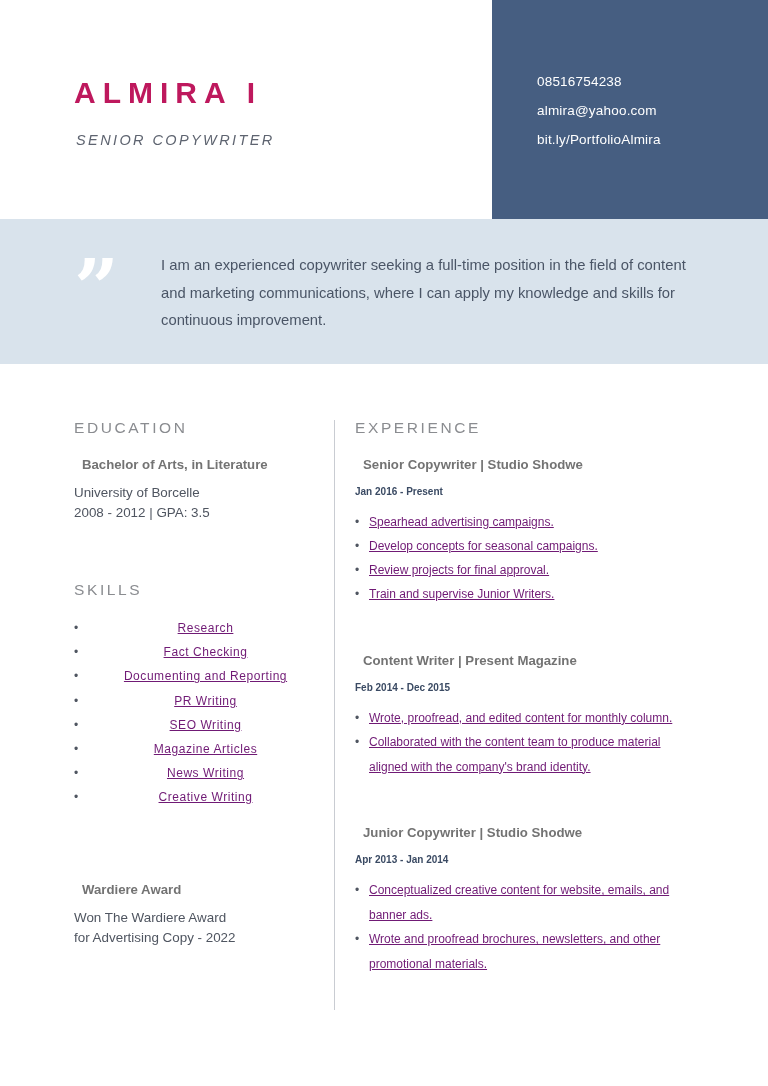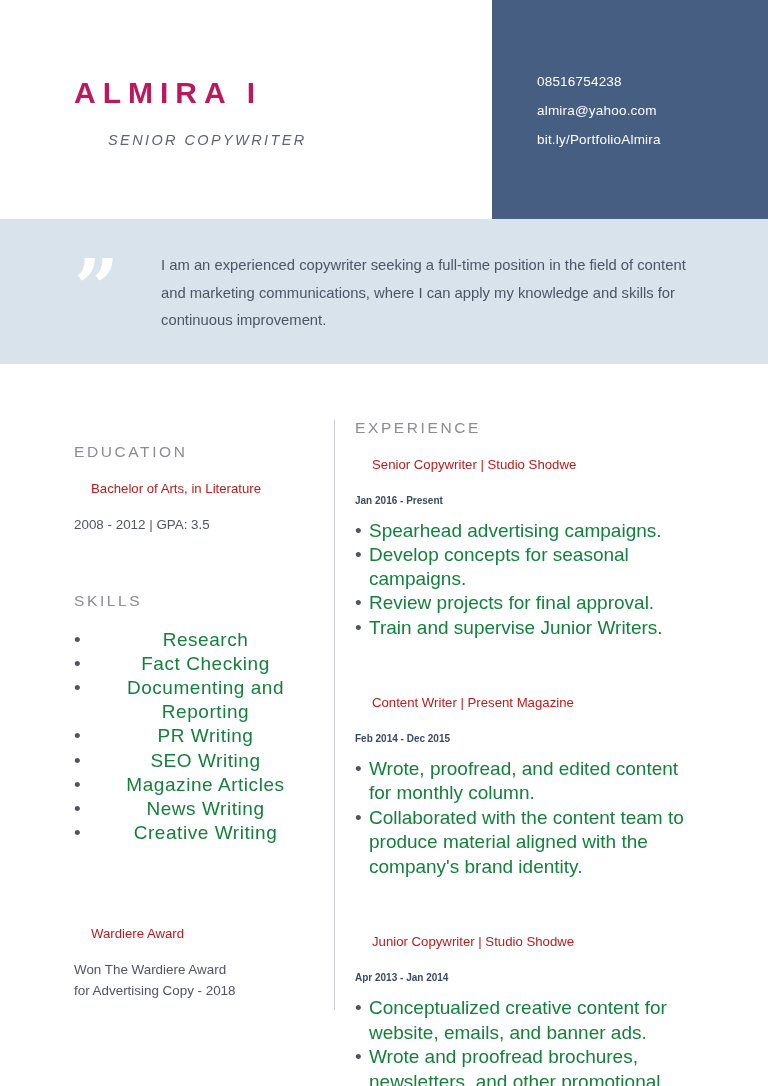--- a/index.html
+++ b/index.html
@@ -60,21 +60,20 @@
   .role {
     position: absolute;
     left: 76px;
     top: 133px;
     font-size: 14.5px;
     font-style: italic;
     font-weight: normal;
     letter-spacing: 2.4px;
     color: #5e6470;
     line-height: 1;
-    margin-left: 32px;
   }
 
   
   .summary-band {
     position: absolute;
     left: 0; top: 219px;
     width: 768px;
     height: 145px;
     background: #d9e3ec;
   }
@@ -105,21 +104,21 @@
     left: 334px;
     top: 420px;
     width: 1px;
     height: 590px;
     background: #c9ccd2;
   }
 
   .col-left {
     position: absolute;
     left: 74px;
-    top: 444px;
+    top: 420px;
     width: 250px;
   }
   .col-right {
     position: absolute;
     left: 355px;
     top: 420px;
     width: 330px;
   }
 
   .section-heading {
@@ -127,24 +126,24 @@
     letter-spacing: 2.6px;
     color: #8a8c90;
     font-weight: normal;
     text-transform: uppercase;
     line-height: 1;
     margin: 0 0 19px 0;
   }
 
   .entry-title {
     font-size: 13.2px;
-    font-weight: normal;
-    color: #b91c1c;
+    font-weight: bold;
+    color: #737373;
     line-height: 19px;
-    margin: 17px;
+    margin: 8px;
   }
   .entry-date {
     font-size: 10px;
     font-weight: bold;
     color: #3a4a63;
     line-height: 19px;
     margin: 0;
   }
   .entry-line {
     font-size: 13.4px;
@@ -157,25 +156,26 @@
     margin-top: 9px;
   }
 
   
   ul.bullets {
     list-style: none;
     margin: 0;
     padding: 0;
   }
   ul.bullets li {
-    font-size: 19px;
-    color: #15803d;
+    font-size: 12px;
+    color: #701a75;
     line-height: 24px;
     padding-left: 13px;
     position: relative;
+    text-decoration: underline;
   }
   ul.bullets li::before {
     content: "\2022";
     position: absolute;
     left: 0;
     top: 0;
     color: #4f5560;
   }
 
   ul.skills-list li {
@@ -216,20 +216,21 @@
 <div class="summary-text">I am an experienced copywriter seeking a full-time position in the field of content and marketing communications, where I can apply my knowledge and skills for continuous improvement.</div>
 
 <div class="divider"></div>
 
 <div class="col-left">
 
   <div>
     <div class="section-heading">EDUCATION</div>
     <p class="entry-title">Bachelor of Arts, in Literature</p>
     <div class="sub-block">
+      <p class="entry-line">University of Borcelle</p>
       <p class="entry-line">2008 - 2012 | GPA: 3.5</p>
     </div>
   </div>
 
   <div class="gap-skills"></div>
 
   <div>
     <div class="section-heading">SKILLS</div>
     <ul class="bullets skills-list">
       <li>Research</li>
@@ -242,21 +243,21 @@
       <li>Creative Writing</li>
     </ul>
   </div>
 
   <div class="gap-awards"></div>
 
   <div>
     <p class="entry-title">Wardiere Award</p>
     <div class="sub-block">
       <p class="entry-line">Won The Wardiere Award</p>
-      <p class="entry-line">for Advertising Copy - 2018</p>
+      <p class="entry-line">for Advertising Copy - 2022</p>
     </div>
   </div>
 
 </div>
 
 <div class="col-right">
 
   <div class="section-heading">EXPERIENCE</div>
 
   <div>

